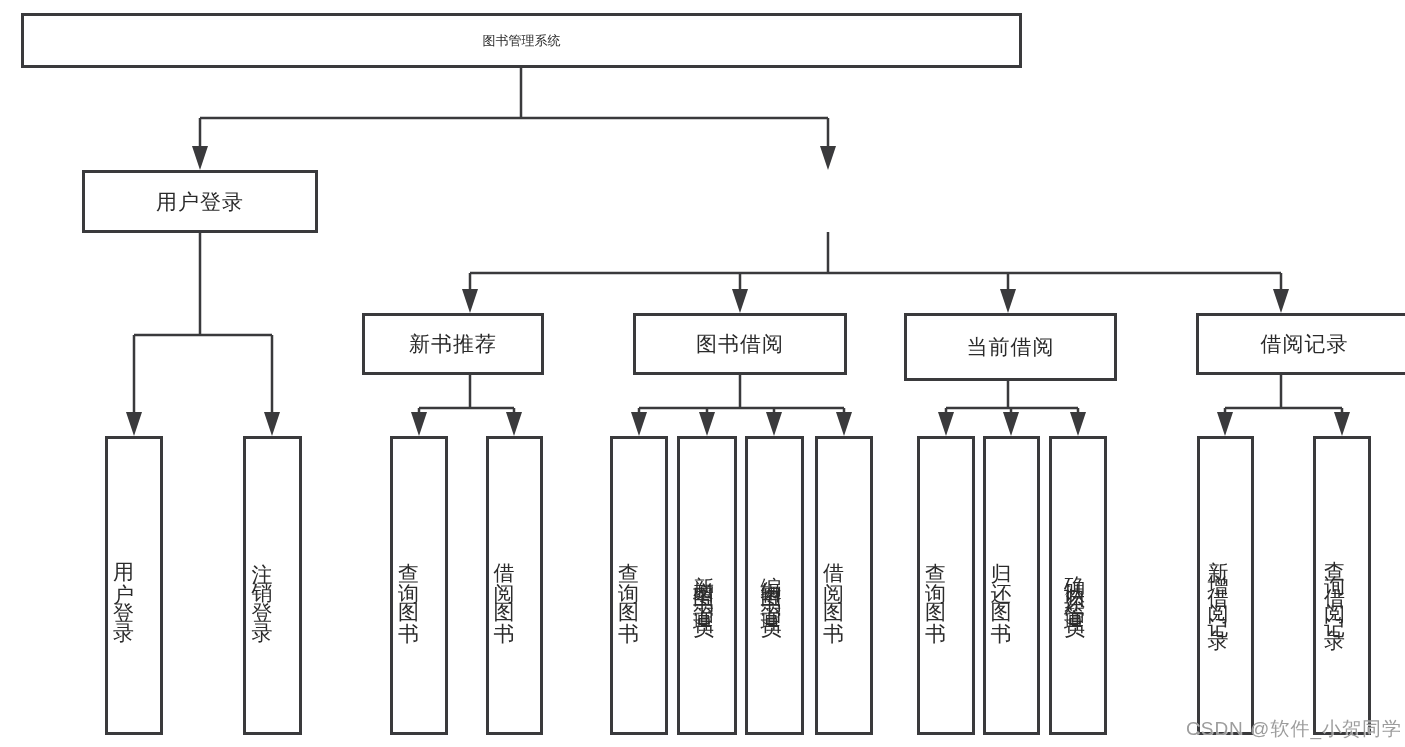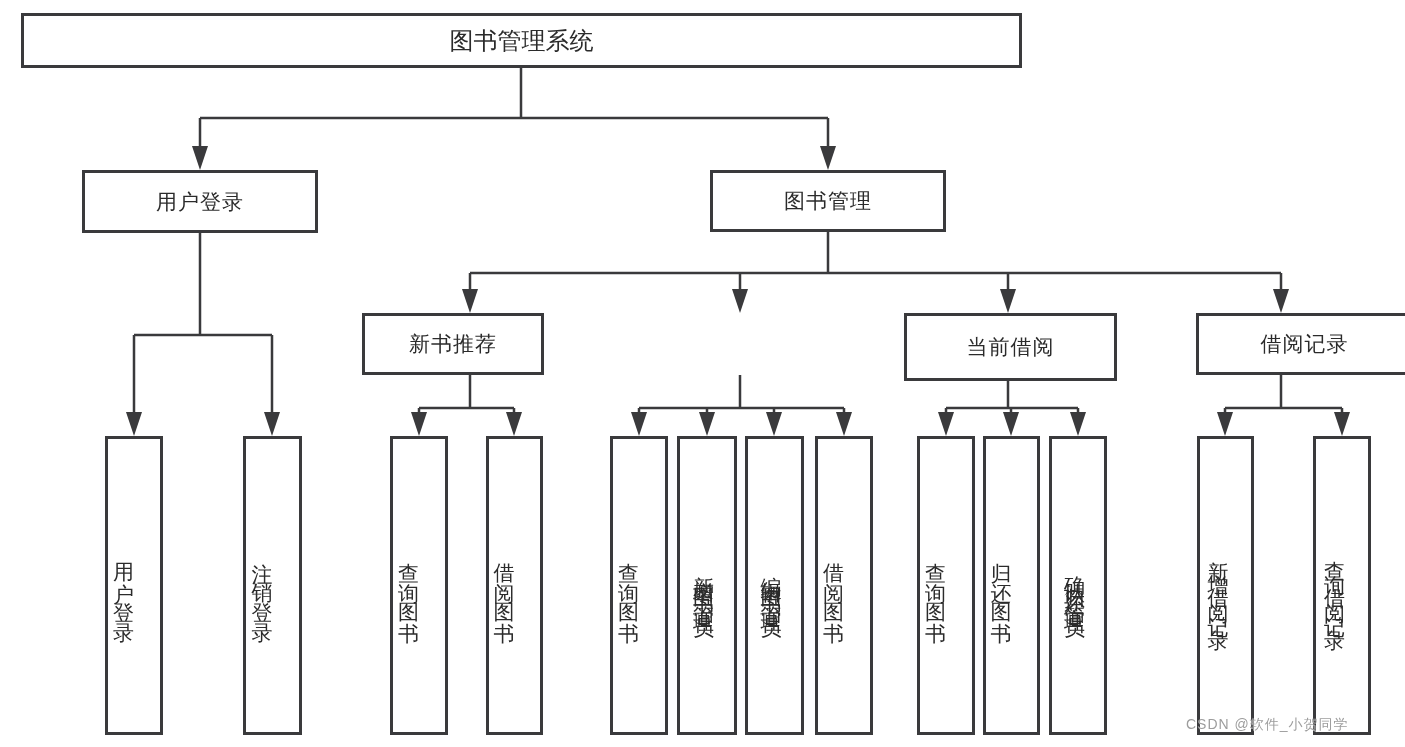--- a/index.html
+++ b/index.html
@@ -16,21 +16,21 @@
   }
   .node{
     position:absolute;
     box-sizing:border-box;
     border:3px solid #3a3a3c;
     background:#ffffff;
     display:flex;align-items:center;justify-content:center;
     color:#2b2b2b;
   }
   .node.h{font-size:21px;letter-spacing:1px;}
-  .node.root{font-size:24px;}
+  .node.root{font-size:13px;}
   .leaf{
     position:absolute;
     box-sizing:border-box;
     border:3px solid #3a3a3c;
     background:#ffffff;
     display:flex;align-items:center;justify-content:center;
     top:436px;height:299px;
     color:#2b2b2b;
   }
   .leaf span{
@@ -39,21 +39,21 @@
     font-size:21px;
     line-height:1;
     white-space:nowrap;
   }
   .vt-s span{letter-spacing:20px;padding-block-start:20px;}
   .vt-m span{letter-spacing:14px;padding-block-start:14px;}
   .vt-l span{letter-spacing:6px;padding-block-start:6px;}
   .watermark{
     position:absolute;
     left:1186px;top:716px;
-    font-size:14px;
+    font-size:19px;
     color:#9d9d9d;
     letter-spacing:1px;
     white-space:nowrap;
     text-shadow:1px 1px 0 rgba(255,255,255,0.6);
     text-align:right;
   }
 </style>
 </head>
 <body>
 
@@ -92,26 +92,26 @@
     </g>
   </svg>
 
   <div class="node root" style="left:21px;top:13px;width:1001px;height:55px">
     <span>图书管理系统</span>
   </div>
 
   <div class="node h" style="left:82px;top:170px;width:236px;height:63px">
     <span>用户登录</span>
   </div>
-  <div class="node h" style="left:710px;top:170px;width:236px;height:62px">
-    <span>图书管理</span>
-  </div>
 
   <div class="node h" style="left:362px;top:313px;width:182px;height:62px">
     <span>新书推荐</span>
+  </div>
+  <div class="node h" style="left:633px;top:313px;width:214px;height:62px">
+    <span>图书借阅</span>
   </div>
   <div class="node h" style="left:904px;top:313px;width:213px;height:68px">
     <span>当前借阅</span>
   </div>
   <div class="node h" style="left:1196px;top:313px;width:217px;height:62px">
     <span>借阅记录</span>
   </div>
 
   <div class="leaf vt-s" style="left:105px;width:58px">
     <span>用户登录</span>

